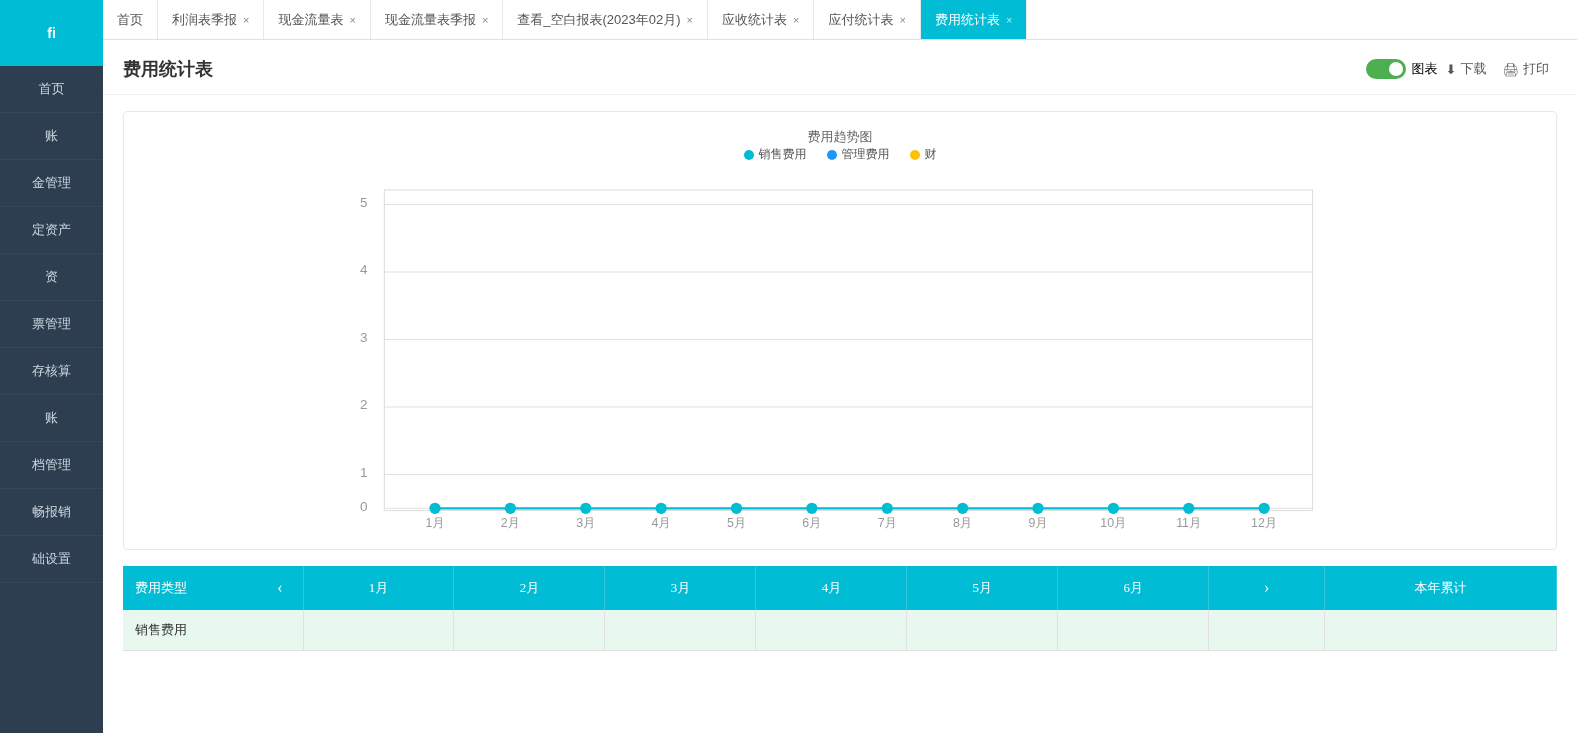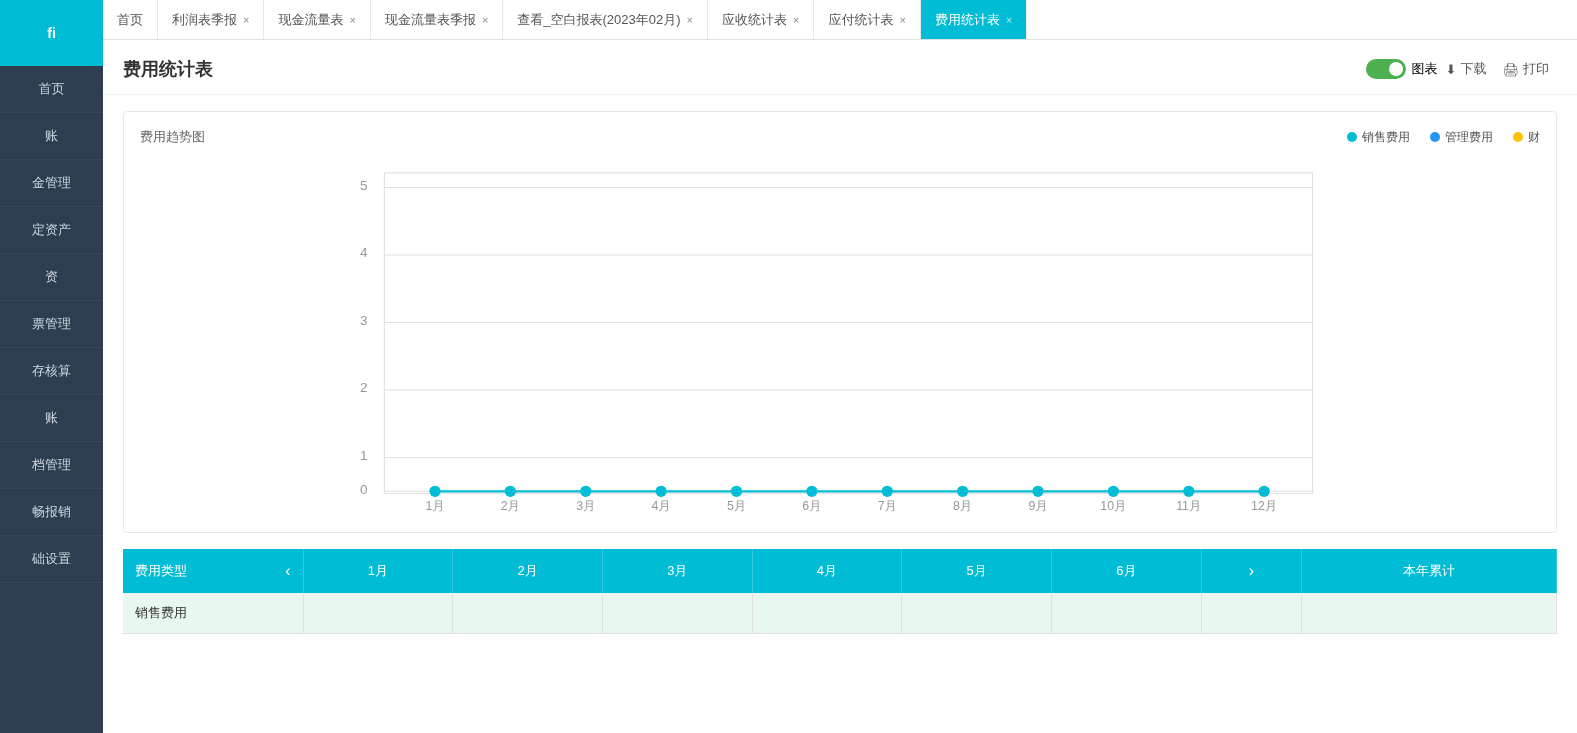--- a/index.html
+++ b/index.html
@@ -145,20 +145,21 @@
       background: #fff;
       border: 1px solid #e8e8e8;
       border-radius: 4px;
       padding: 16px;
     }
     .chart-header {
       display: flex;
       justify-content: space-between;
       align-items: center;
       margin-bottom: 10px;
+      flex-direction: column;
     }
     .chart-title {
       font-size: 13px;
       color: #666;
     }
     .chart-legend {
       display: flex;
       align-items: center;
       gap: 20px;
     }
@@ -193,24 +194,25 @@
       width: 100%;
       border-collapse: collapse;
       font-size: 13px;
     }
     .data-table thead tr {
       background: #00bcd4;
       color: #fff;
       height: 44px;
     }
     .data-table thead th {
-      padding: 0 12px;
+      padding: 0 20px;
       text-align: center;
       font-weight: normal;
       border-right: 1px solid rgba(255,255,255,0.2);
+      font-family: Liberation Serif, serif;
     }
     .data-table thead th:first-child {
       text-align: left;
     }
     .data-table tbody tr {
       background: #e8f8ef;
       height: 40px;
     }
     .data-table tbody tr:nth-child(even) {
       background: #f5fbf5;

